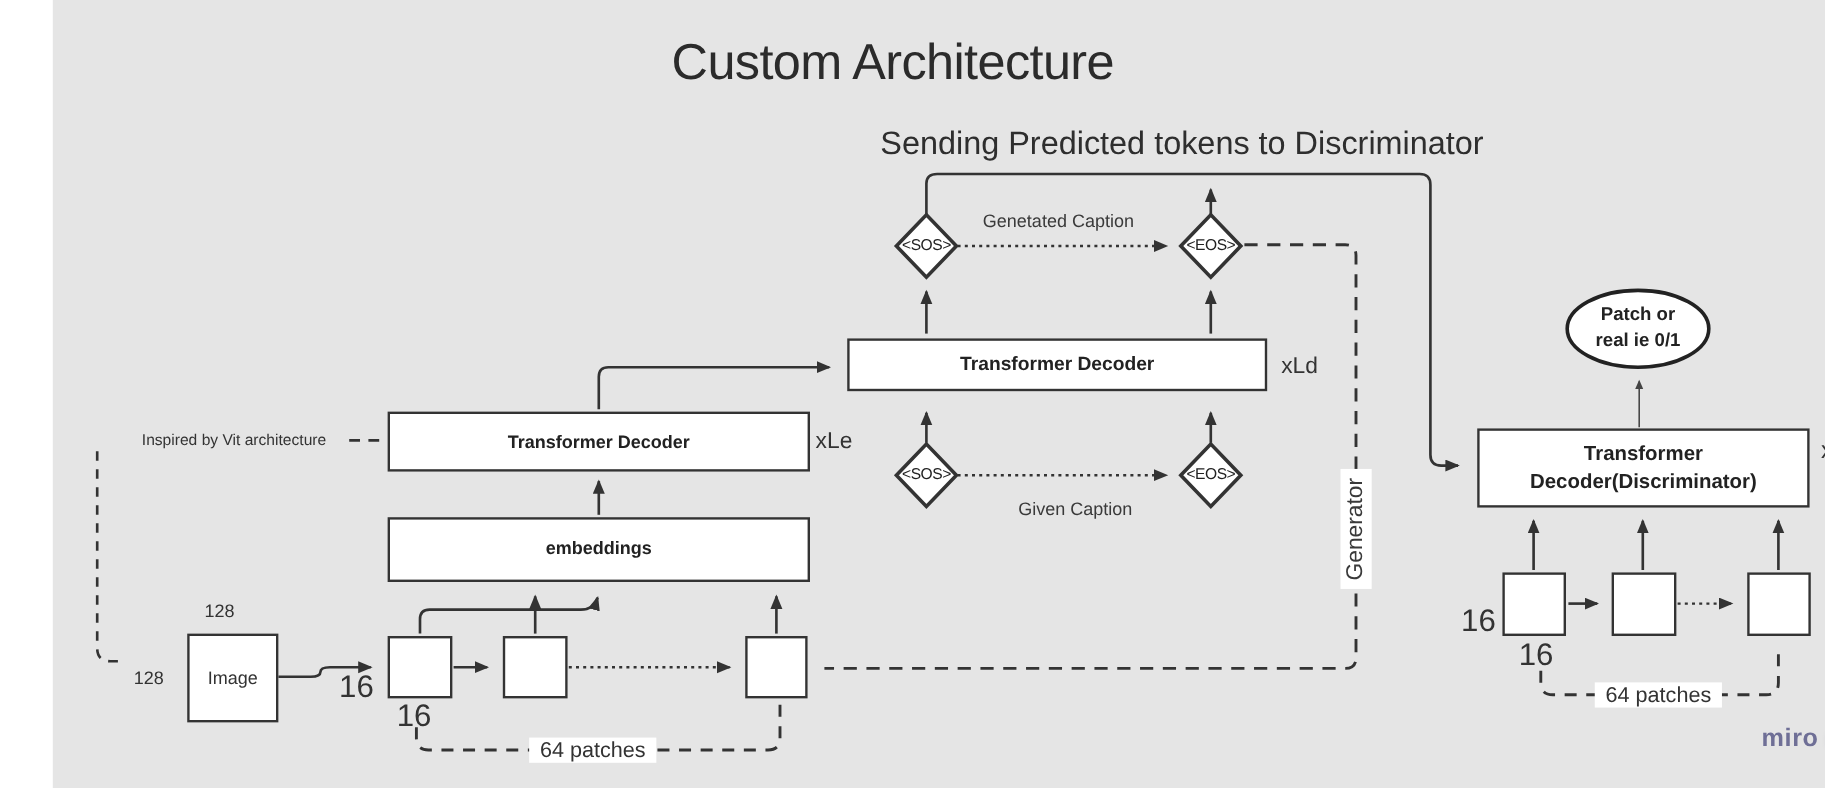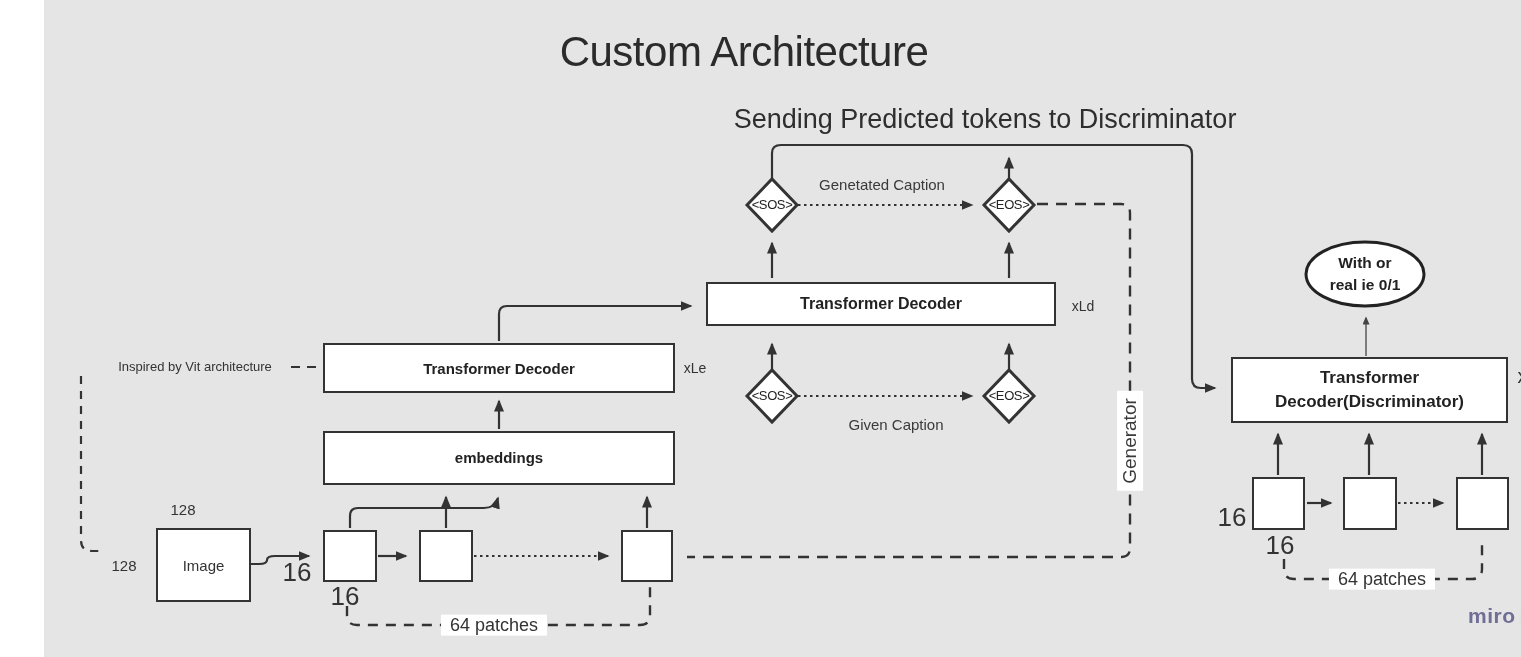--- a/index.html
+++ b/index.html
@@ -4,21 +4,21 @@
 <style>
   html,body{margin:0;padding:0;background:#fff;}
   .canvas{position:relative;width:1521px;height:657px;background:#e5e5e5;overflow:hidden;
           font-family:Liberation Sans, sans-serif;margin-left:44px;}
   svg.wires{position:absolute;left:0;top:0;z-index:1;}
   .t{position:absolute;z-index:3;color:#333;white-space:nowrap;line-height:1.15;}
   .c{transform:translate(-50%,-50%);}
   .title{font-size:42px;color:#2b2b2b;letter-spacing:-0.5px;}
   .note{font-size:27px;color:#2e2e2e;}
   .cap{font-size:15px;color:#3a3a3a;}
-  .mult{font-size:14px;color:#333;}
+  .mult{font-size:19px;color:#333;}
   .dim-s{font-size:15px;color:#333;}
   .dim-l{font-size:26px;color:#333;}
   .onLine{background:#fff;padding:0 9px;font-size:18px;color:#333;}
   .rot{transform:translate(-50%,-50%) rotate(-90deg);background:#fff;padding:2px 7px;font-size:19px;color:#3a3a3a;}
   .box{position:absolute;z-index:2;box-sizing:border-box;background:#fff;border:2.5px solid #333;
        display:flex;flex-direction:column;align-items:center;justify-content:center;
        text-align:center;font-weight:700;color:#222;}
   .sq{position:absolute;z-index:2;box-sizing:border-box;background:#fff;border:2.5px solid #333;}
   .tok{font-size:13px;color:#222;letter-spacing:-0.4px;z-index:3;}
   .ell-label{font-size:15.5px;font-weight:700;color:#222;text-align:center;line-height:1.45;z-index:3;}
@@ -122,26 +122,26 @@
   <div class="box" style="left:279px;top:431px;width:352px;height:54px;font-size:15px;line-height:1.45;">
     <span>embeddings</span>
   </div>
 
   <div class="box" style="left:1187px;top:357px;width:277px;height:66px;font-size:17px;line-height:1.4;">
     <span>Transformer</span>
     <span>Decoder(Discriminator)</span>
   </div>
   <div class="t c mult" style="left:1484px;top:376px;font-size:20px;">xL</div>
 
-  <div class="box" style="left:112px;top:528px;width:95px;height:74px;font-size:15px;font-weight:400;color:#333;">
+  <div class="box" style="left:112px;top:528px;width:76px;height:74px;font-size:15px;font-weight:400;color:#333;">
     <span>Image</span>
   </div>
 
   <div class="t c ell-label" style="left:1321px;top:274px;">
-    <div>With or</div>
+    <div>Patch or</div>
     <div>real ie 0/1</div>
   </div>
 
   <div class="t c tok" style="left:728px;top:205px;">&lt;SOS&gt;</div>
   <div class="t c tok" style="left:965px;top:205px;">&lt;EOS&gt;</div>
   <div class="t c tok" style="left:728px;top:396px;">&lt;SOS&gt;</div>
   <div class="t c tok" style="left:965px;top:396px;">&lt;EOS&gt;</div>
 
   <div class="sq" style="left:279px;top:530px;width:54px;height:52px;"></div>
   <div class="sq" style="left:375px;top:530px;width:54px;height:52px;"></div>

